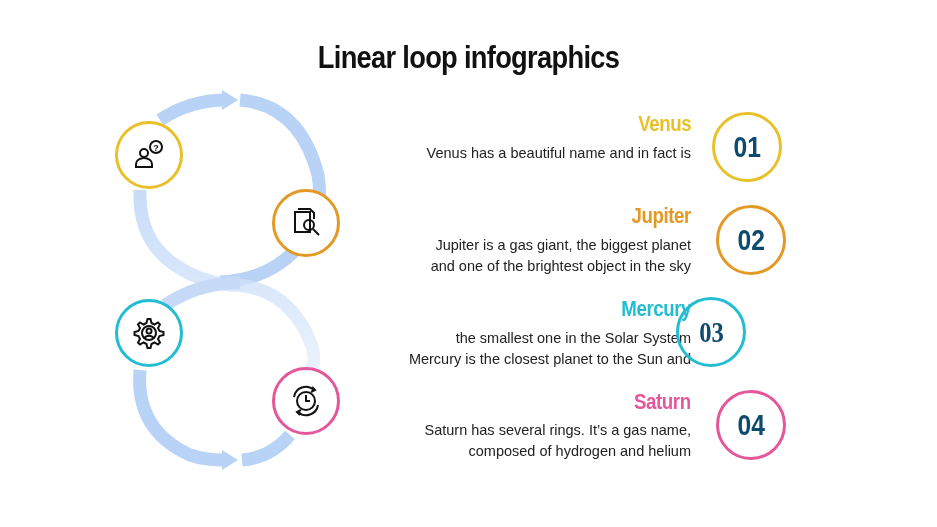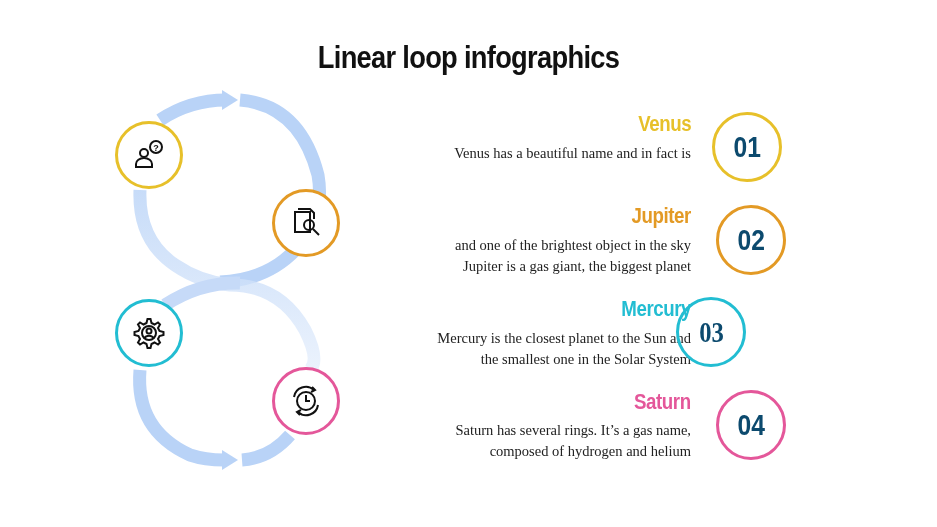--- a/index.html
+++ b/index.html
@@ -1,21 +1,21 @@
 <!DOCTYPE html>
 <html><head>
 <meta charset="utf-8">
 <style>
   html,body{margin:0;padding:0;background:#fff;}
   body{width:937px;height:527px;position:relative;overflow:hidden;font-family:"Liberation Sans",sans-serif;color:#222;}
   .title{position:absolute;left:0;width:937px;top:40px;text-align:center;font-family:"Liberation Sans",sans-serif;font-weight:bold;font-size:31px;letter-spacing:-0.8px;color:#111;transform:scaleX(0.88);}
   svg.loop{position:absolute;left:0;top:0;}
   .node{position:absolute;width:68px;height:68px;border-radius:50%;border:3px solid;background:#fff;box-sizing:border-box;display:flex;align-items:center;justify-content:center;}
   .heading{position:absolute;right:246px;font-weight:bold;font-size:22px;letter-spacing:-0.5px;text-align:right;white-space:nowrap;transform-origin:right center;transform:scaleX(0.85);}
-  .desc{position:absolute;right:246px;width:320px;text-align:right;font-size:14.5px;line-height:21px;color:#222;font-family:Liberation Serif, serif;}
+  .desc{position:absolute;right:246px;width:320px;text-align:right;font-size:14.5px;line-height:21px;color:#222;}
   .num{position:absolute;width:70px;height:70px;border-radius:50%;border:3px solid;box-sizing:border-box;display:flex;align-items:center;justify-content:center;font-weight:bold;font-size:29px;color:#0c4a6e;}
   .num span{display:inline-block;transform:scaleX(0.85);}
 </style>
 </head>
 <body>
 
 <div class="title">Linear loop infographics</div>
 
 <svg class="loop" width="400" height="527">
   <defs>
@@ -81,33 +81,33 @@
     <div>Venus has a beautiful name and in fact is</div>
   </div>
   <div class="num" style="left:712px;top:112px;border-color:#E7C02A;">
       <span>01</span>
     </div>
 </div>
 
 <div>
   <div class="heading" style="top:203px;color:#E39A25;">Jupiter</div>
   <div class="desc" style="top:235px;">
+    <div>Jupiter is a gas giant, the biggest planet</div>
     <div>and one of the brightest object in the sky</div>
-    <div>Jupiter is a gas giant, the biggest planet</div>
   </div>
   <div class="num" style="left:716px;top:205px;border-color:#E39A25;">
       <span>02</span>
     </div>
 </div>
 
 <div>
   <div class="heading" style="top:296px;color:#22BDD2;">Mercury</div>
   <div class="desc" style="top:328px;width:340px;">
+    <div>the smallest one in the Solar System</div>
     <div>Mercury is the closest planet to the Sun and</div>
-    <div>the smallest one in the Solar System</div>
   </div>
   <div class="num" style="left:676px;top:297px;border-color:#22BDD2;font-family:Liberation Serif, serif;">
       <span>03</span>
     </div>
 </div>
 
 <div>
   <div class="heading" style="top:389px;color:#E4579A;">Saturn</div>
   <div class="desc" style="top:420px;">
     <div>Saturn has several rings. It’s a gas name,</div>

